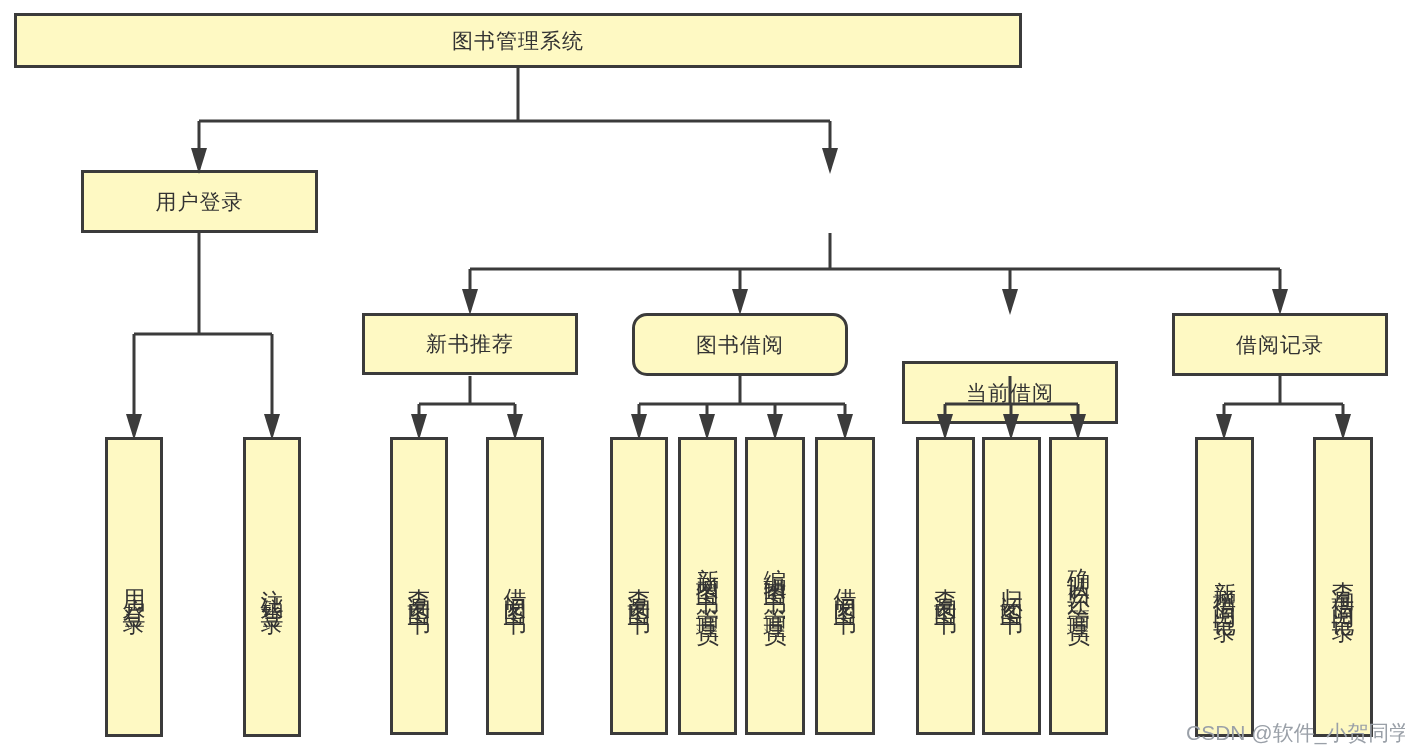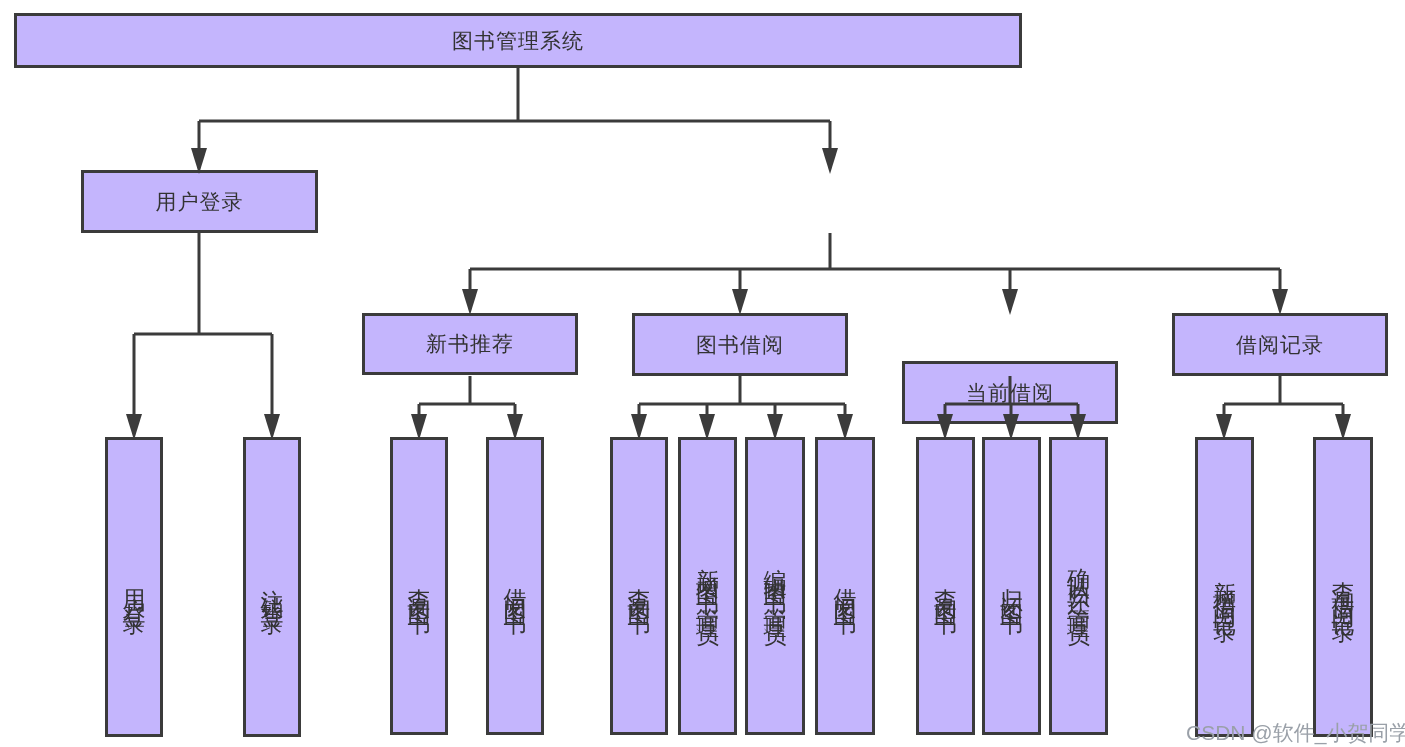--- a/index.html
+++ b/index.html
@@ -1,21 +1,21 @@
 <!DOCTYPE html>
 <html><head>
 <meta charset="utf-8">
 <style>
   html,body{margin:0;padding:0;background:#ffffff;}
   .canvas{
     position:relative;width:1405px;height:747px;background:#ffffff;
     font-family:"Liberation Sans",sans-serif;overflow:hidden;
   }
   .node{
-    position:absolute;box-sizing:border-box;background:#c4b5fd;
+    position:absolute;box-sizing:border-box;background:#fef9c3;
     border:3px solid #3b3b3b;color:#333333;
     display:flex;align-items:center;justify-content:center;
     z-index:2;
   }
   .h-node{font-size:21px;letter-spacing:1px;}
   .v-node .vtext{
     writing-mode:vertical-rl;text-orientation:mixed;
     font-size:23px;line-height:1;letter-spacing:8px;color:#333333;
   }
   .connectors{position:absolute;left:0;top:0;z-index:3;pointer-events:none;}
@@ -71,21 +71,21 @@
     <span>图书管理系统</span>
   </div>
 
   <div class="node h-node" style="left:81px;top:170px;width:237px;height:63px;">
     <span>用户登录</span>
   </div>
 
   <div class="node h-node" style="left:362px;top:313px;width:216px;height:62px;">
     <span>新书推荐</span>
   </div>
-  <div class="node h-node" style="left:632px;top:313px;width:216px;height:63px;">
+  <div class="node h-node" style="left:632px;top:313px;width:216px;height:63px;border-radius:15px;">
     <span>图书借阅</span>
   </div>
   <div class="node h-node" style="left:902px;top:313px;width:216px;height:63px;margin-top:48px;">
     <span>当前借阅</span>
   </div>
   <div class="node h-node" style="left:1172px;top:313px;width:216px;height:63px;">
     <span>借阅记录</span>
   </div>
 
   <div class="node v-node" style="left:105px;top:437px;width:58px;height:300px;">

